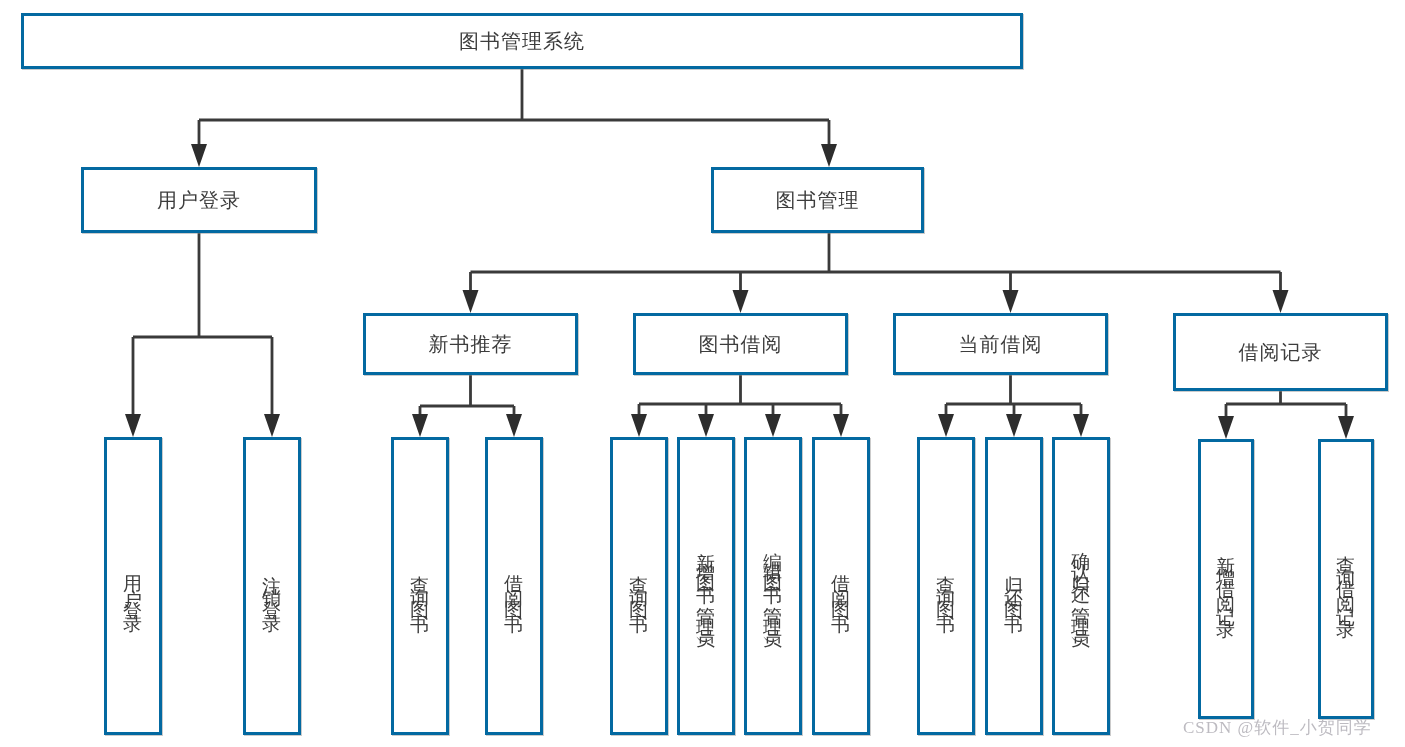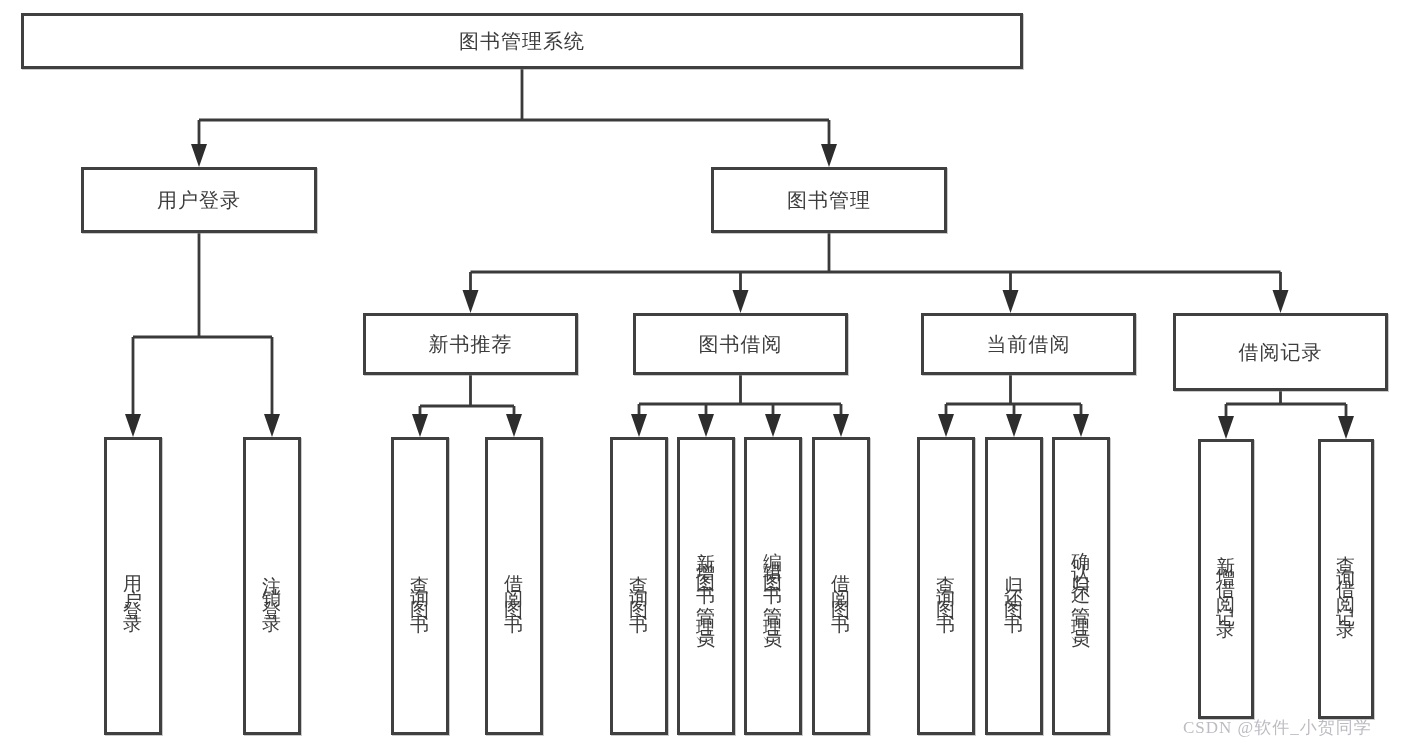--- a/index.html
+++ b/index.html
@@ -7,21 +7,21 @@
     position:relative;
     width:1405px;height:747px;
     background:#ffffff;
     font-family:"Liberation Sans","DejaVu Sans",sans-serif;
     overflow:hidden;
   }
   svg.wires{position:absolute;left:0;top:0;z-index:1;}
   .node{
     position:absolute;
     box-sizing:border-box;
-    border:3px solid #404040;
+    border:3px solid #0369a1;
     background:#ffffff;
     color:#3d3d3d;
     display:flex;
     align-items:center;
     justify-content:center;
     z-index:2;
     box-shadow:1px 1px 0 rgba(140,140,140,0.45);
   }
   .node.hbox{font-size:20px;letter-spacing:1px;}
   .node.leaf{
@@ -83,25 +83,25 @@
       <polygon points="1006,414 1022,414 1014,437"></polygon>
       <polygon points="1073,414 1089,414 1081,437"></polygon>
       <polygon points="1218,416 1234,416 1226,439"></polygon>
       <polygon points="1338,416 1354,416 1346,439"></polygon>
     </g>
   </svg>
 
   <div class="node hbox" style="left:21px;top:13px;width:1002px;height:56px">图书管理系统</div>
 
   <div class="node hbox" style="left:81px;top:167px;width:236px;height:66px">用户登录</div>
-  <div class="node hbox" style="left:711px;top:167px;width:236px;height:66px">图书管理</div>
+  <div class="node hbox" style="left:711px;top:167px;width:213px;height:66px">图书管理</div>
 
   <div class="node hbox" style="left:633px;top:313px;width:215px;height:62px">图书借阅</div>
   <div class="node hbox" style="left:363px;top:313px;width:215px;height:62px">新书推荐</div>
-  <div class="node hbox" style="left:921px;top:313px;width:215px;height:62px">当前借阅</div>
+  <div class="node hbox" style="left:893px;top:313px;width:215px;height:62px">当前借阅</div>
   <div class="node hbox" style="left:1173px;top:313px;width:215px;height:78px">借阅记录</div>
 
   <div class="node leaf" style="left:104px;top:437px;width:58px;height:298px">用户登录</div>
   <div class="node leaf" style="left:243px;top:437px;width:58px;height:298px">注销登录</div>
 
   <div class="node leaf" style="left:391px;top:437px;width:58px;height:298px">查询图书</div>
   <div class="node leaf" style="left:485px;top:437px;width:58px;height:298px">借阅图书</div>
 
   <div class="node leaf" style="left:610px;top:437px;width:58px;height:298px">查询图书</div>
   <div class="node leaf" style="left:677px;top:437px;width:58px;height:298px;letter-spacing:11px">新增图书（管理员）</div>

